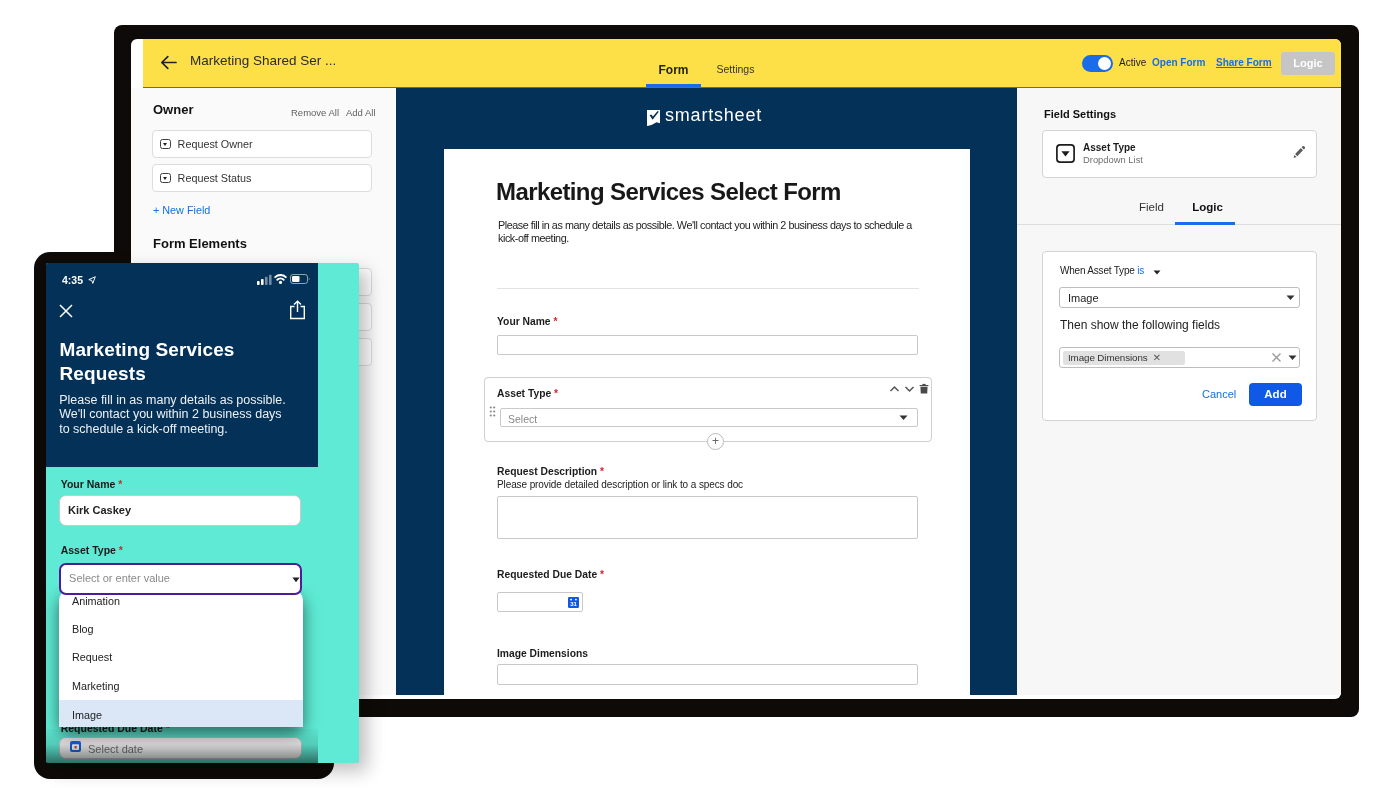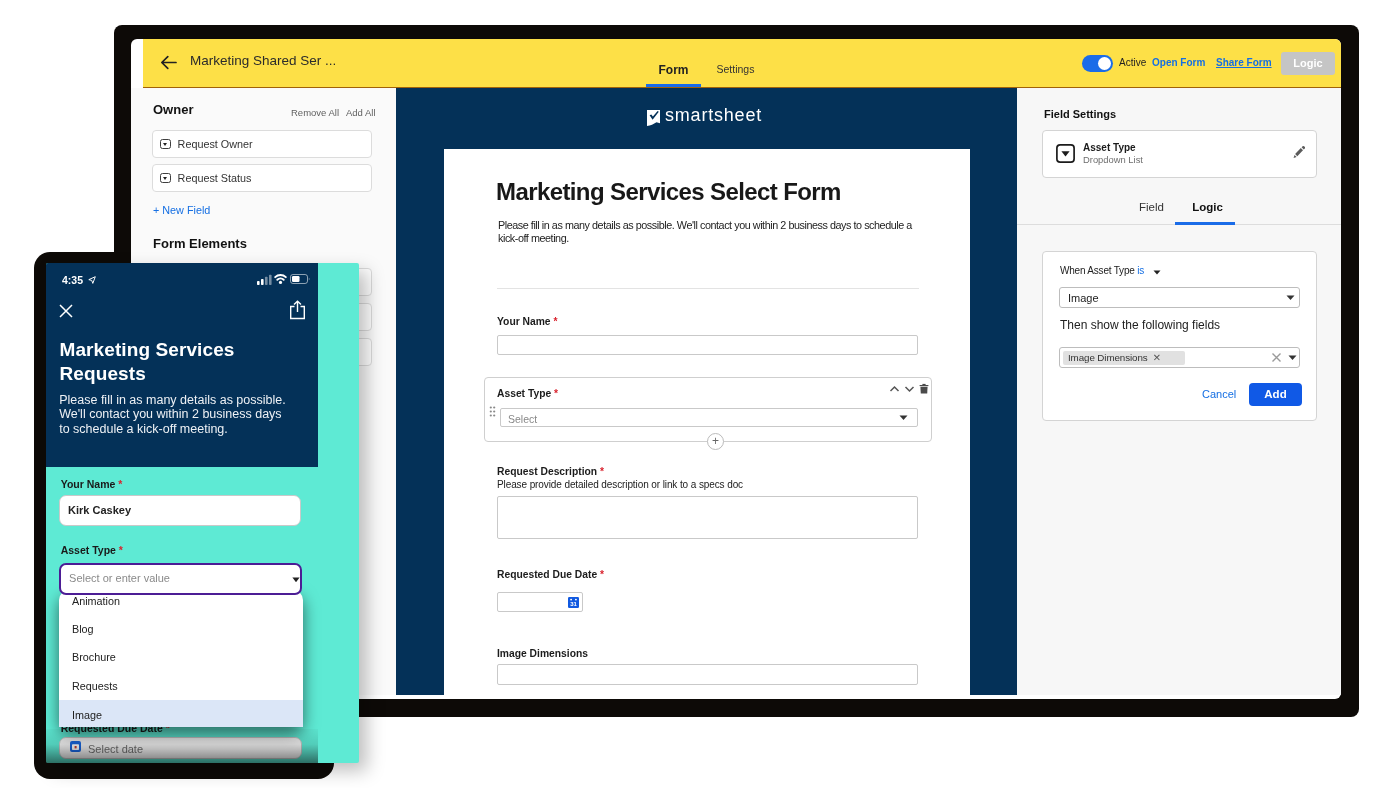--- a/index.html
+++ b/index.html
@@ -219,22 +219,22 @@
         <rect x="0" y="0" width="11" height="11" rx="2" fill="#1967e0"></rect>
         <rect x="2" y="3.2" width="7" height="5.8" rx="0.8" fill="#fff"></rect>
         <rect x="4.6" y="5" width="2" height="2.4" fill="#c43b31"></rect>
       </svg>
     <span style="position:absolute;left:28px;top:5px;font-size:11px;color:#6f6f6f;">Select date</span>
   </div>
   <div class="abs" id="phonedrop" style="left:12.8px;top:326.5px;width:244.7px;height:137.5px;background:#fff;border-radius:10px;box-shadow:0 7px 16px rgba(0,0,0,0.55);">
     <div class="abs" style="left:0;top:110.5px;width:244.7px;height:27px;background:#dbe6f7;"></div>
     <div class="abs" style="left:13.2px;top:5px;font-size:10.8px;color:#222;">Animation</div>
     <div class="abs" style="left:13.2px;top:33.2px;font-size:10.8px;color:#222;">Blog</div>
-    <div class="abs" style="left:13.2px;top:61.8px;font-size:10.8px;color:#222;">Brochure</div>
-    <div class="abs" style="left:13.2px;top:90.5px;font-size:10.8px;color:#222;">Requests</div>
+    <div class="abs" style="left:13.2px;top:61.8px;font-size:10.8px;color:#222;">Request</div>
+    <div class="abs" style="left:13.2px;top:90.5px;font-size:10.8px;color:#222;">Marketing</div>
     <div class="abs" style="left:13.2px;top:119px;font-size:10.8px;color:#222;">Image</div>
   </div>
   <div class="abs" style="left:13.1px;top:300.2px;width:239.3px;height:27.5px;background:#fff;border:2px solid #4c1d95;border-radius:7px;">
     <span style="position:absolute;left:8px;top:7px;font-size:11px;color:#8a8a8a;">Select or enter value</span>
     <svg class="abs" style="left:231px;top:12px" width="8" height="6" viewBox="0 0 8 6">
         <path d="M0.4 0.4 L4 5.2 L7.6 0.4 Z" fill="#222"></path>
       </svg>
   </div>
   <div class="abs" style="left:0;top:466px;width:272px;height:34px;background:linear-gradient(180deg, rgba(0,0,0,0.03) 0%, rgba(0,0,0,0.12) 45%, rgba(0,0,0,0.52) 100%);"></div>
 </div>

